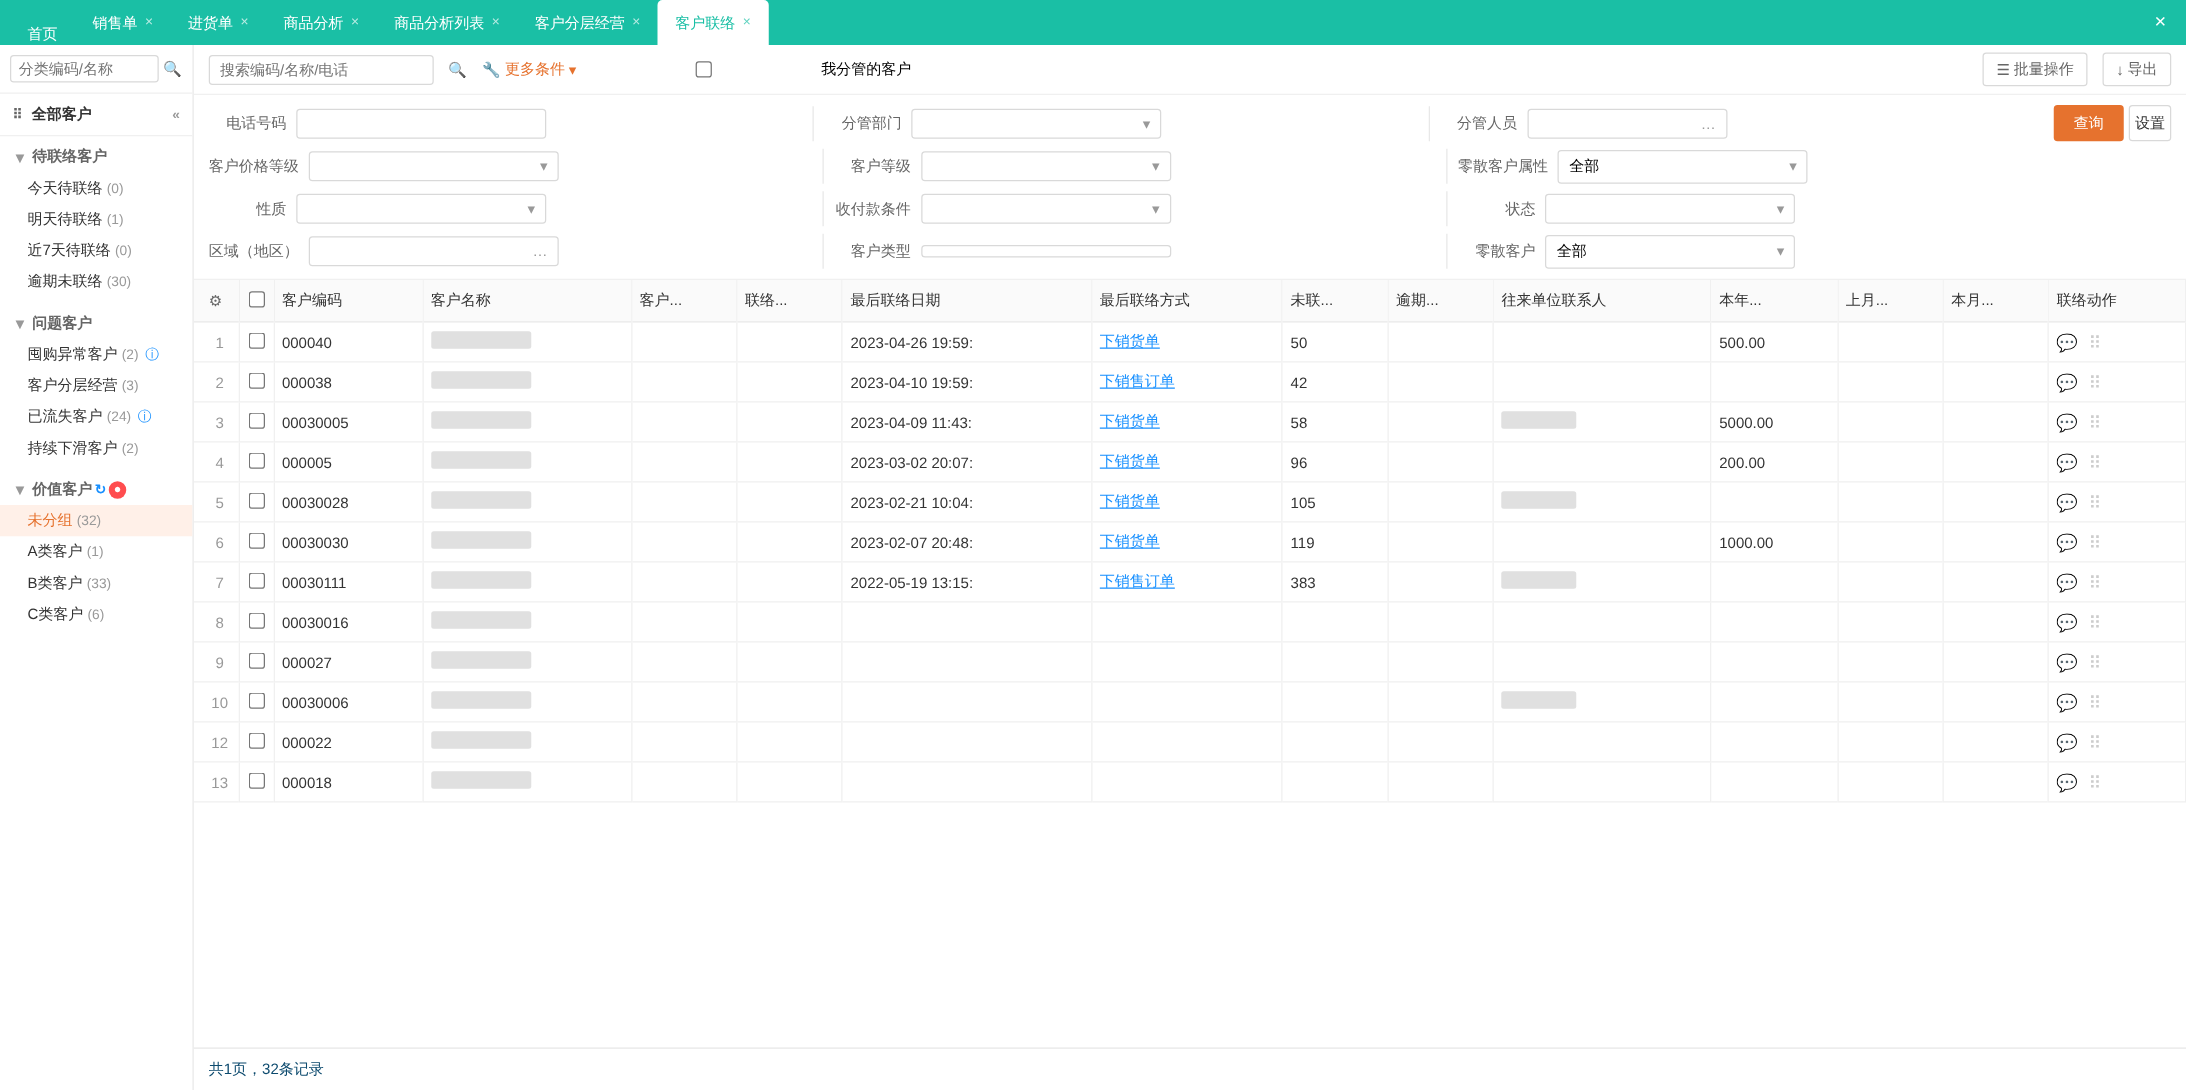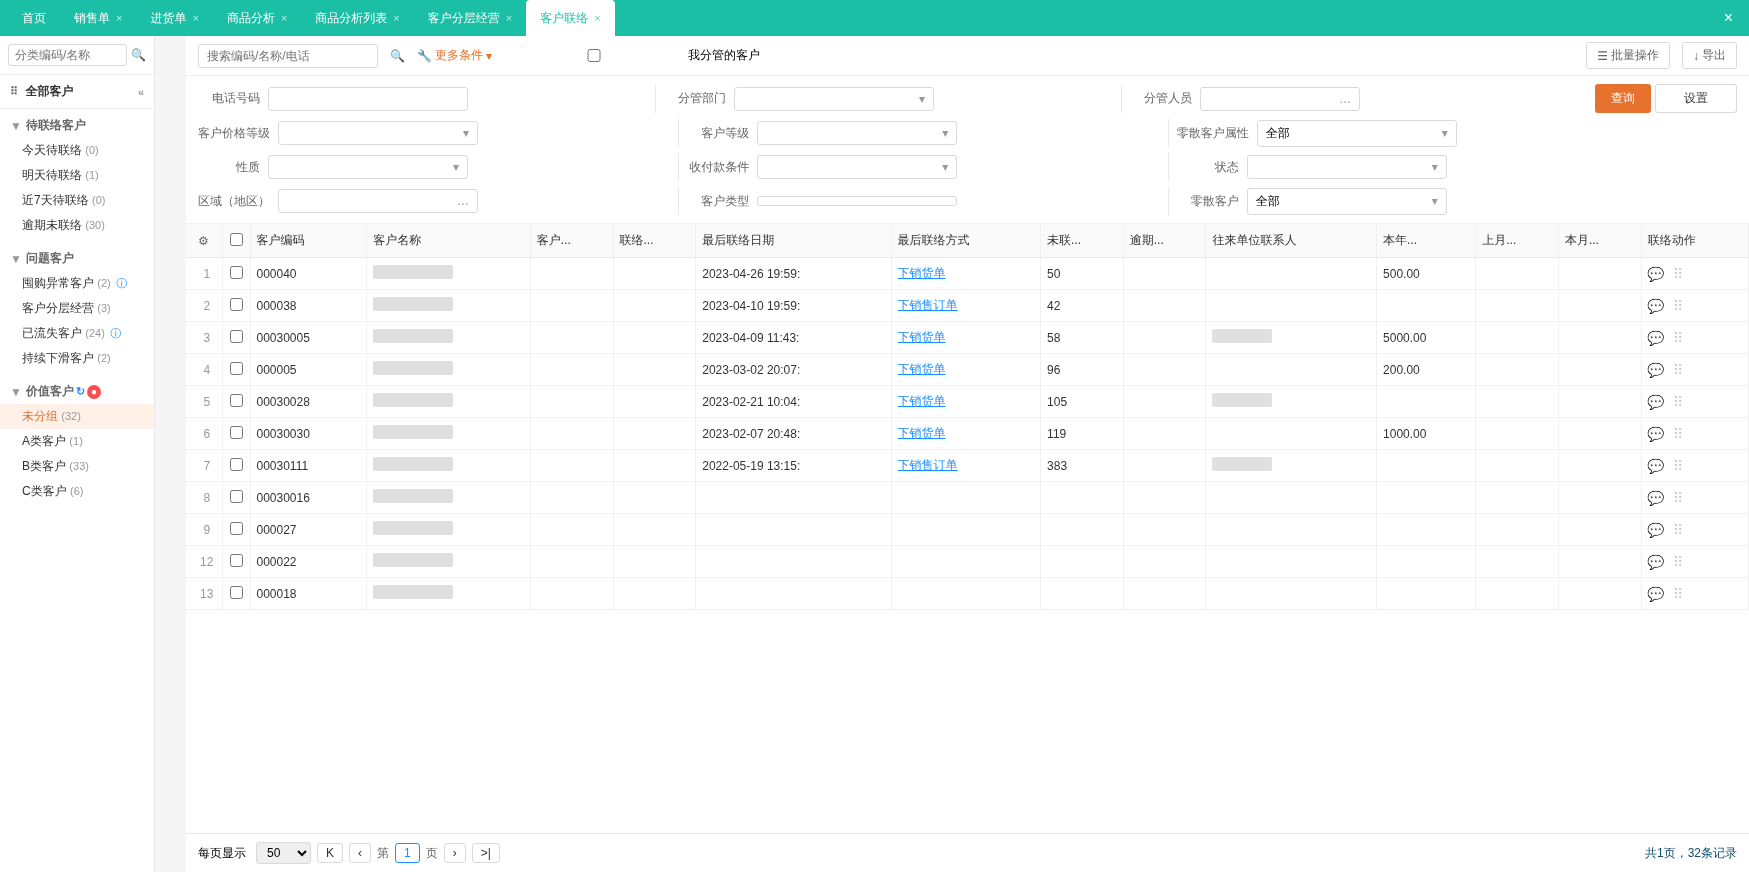--- a/index.html
+++ b/index.html
@@ -30,37 +30,36 @@
     }
     .top-nav .nav-item .close-x {
       margin-left: 6px;
       font-size: 11px;
       opacity: 0.7;
     }
     .top-nav .nav-home {
       padding: 0 14px;
       height: 36px;
       display: flex;
-      align-items: center;
+      align-items: flex-end;
       color: #fff;
       cursor: pointer;
     }
     .top-nav-right {
       margin-left: auto;
       color: #fff;
       font-size: 16px;
       cursor: pointer;
       padding: 0 8px;
     }
 
     
     .main-layout {
       display: flex;
       height: calc(100vh - 36px);
-      gap: 31px;
     }
 
     
     .sidebar {
       width: 155px;
       min-width: 155px;
       background: #fff;
       border-right: 1px solid #e8e8e8;
       display: flex;
       flex-direction: column;
@@ -250,21 +249,21 @@
       border-radius: 3px;
       padding: 5px 16px;
       cursor: pointer;
       font-size: 12px;
     }
     .btn-reset {
       background: #fff;
       color: #333;
       border: 1px solid #d9d9d9;
       border-radius: 3px;
-      padding: 5px 28px;
+      padding: 5px 4px;
       cursor: pointer;
       font-size: 12px;
     }
 
     
     .table-wrapper {
       flex: 1;
       overflow: auto;
       background: #fff;
     }
@@ -857,20 +856,42 @@
     <td></td>
     <td></td>
     <td>
       <div class="action-icons">
         <span class="action-icon">💬</span>
         <span class="action-icon">⠿</span>
       </div>
     </td>
   </tr>
             <tr>
+    <td>10</td>
+    <td class="checkbox-col"><input type="checkbox" style=""></td>
+    <td>00030006</td>
+    <td><span style="display:inline-block;width:80px;height:14px;background:#e0e0e0;border-radius:2px;"></span></td>
+    <td></td>
+    <td></td>
+    <td></td>
+    <td></td>
+    <td></td>
+    <td></td>
+    <td><span style="display:inline-block;width:60px;height:14px;background:#e0e0e0;border-radius:2px;"></span></td>
+    <td></td>
+    <td></td>
+    <td></td>
+    <td>
+      <div class="action-icons">
+        <span class="action-icon">💬</span>
+        <span class="action-icon">⠿</span>
+      </div>
+    </td>
+  </tr>
+            <tr>
     <td>12</td>
     <td class="checkbox-col"><input type="checkbox" style=""></td>
     <td>000022</td>
     <td><span style="display:inline-block;width:80px;height:14px;background:#e0e0e0;border-radius:2px;"></span></td>
     <td></td>
     <td></td>
     <td></td>
     <td></td>
     <td></td>
     <td></td>
@@ -905,32 +926,17 @@
         <span class="action-icon">💬</span>
         <span class="action-icon">⠿</span>
       </div>
     </td>
   </tr>
           </tbody>
       </table>
     </div>
 
     <div class="table-footer">
-      <div class="pagination">
-        <span>每页显示</span>
-        <select class="per-page-select">
-          <option>50</option>
-          <option>100</option>
-          <option>200</option>
-        </select>
-        <button class="page-btn">K</button>
-        <button class="page-btn">‹</button>
-        <span style="color:#666;">第</span>
-        <span class="page-num">1</span>
-        <span style="color:#666;">页</span>
-        <button class="page-btn">›</button>
-        <button class="page-btn">&gt;|</button>
-      </div>
       <div class="footer-right">共1页，32条记录</div>
     </div>
 
   </div>
 </div>
 
 </body></html>

